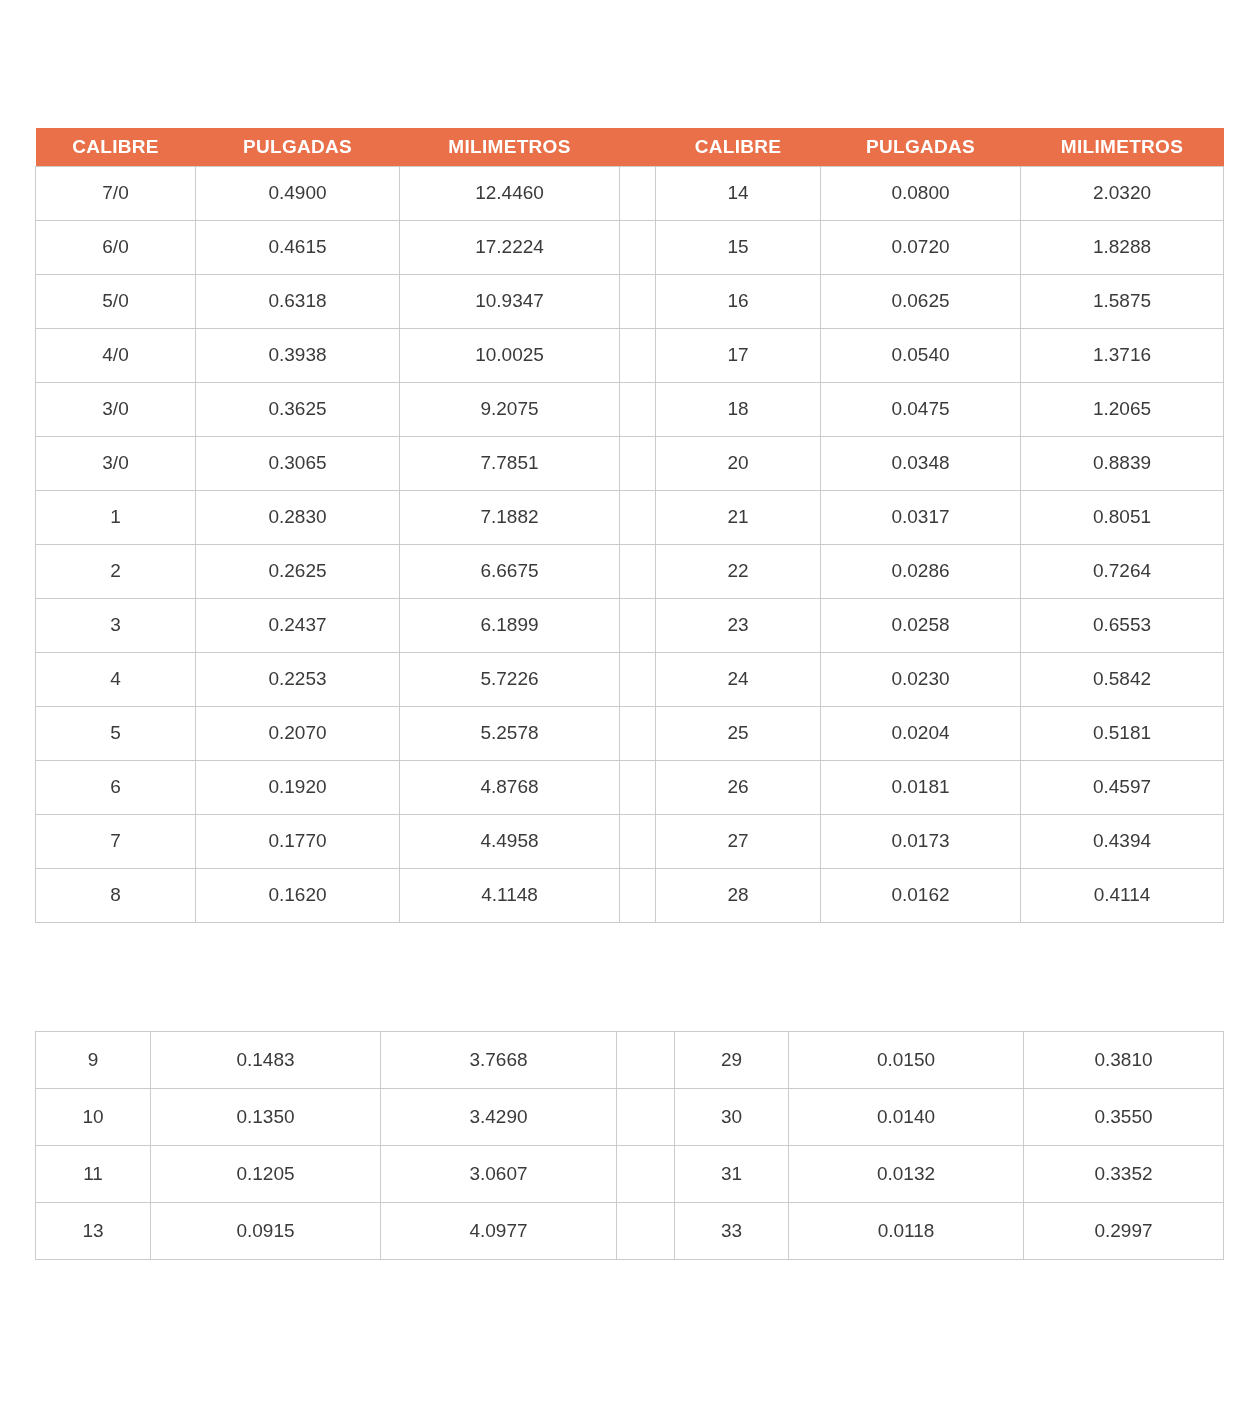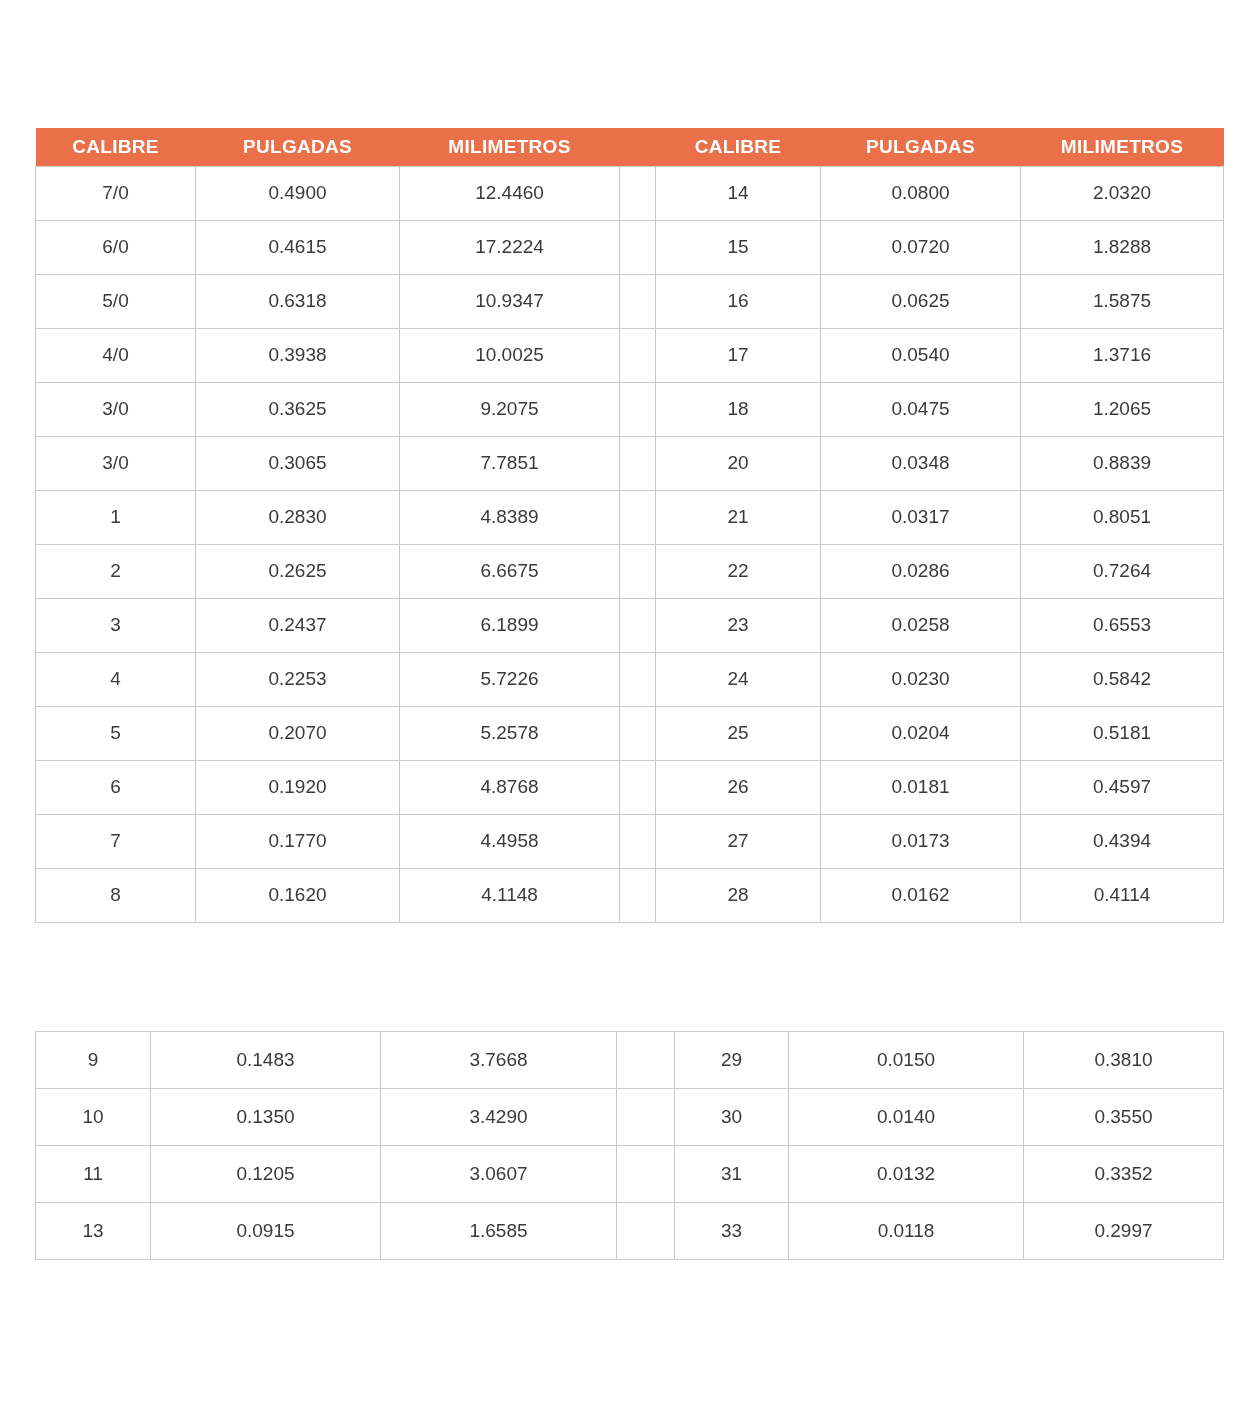--- a/index.html
+++ b/index.html
@@ -130,21 +130,21 @@
           <td>0.3065</td>
           <td>7.7851</td>
           <td></td>
           <td>20</td>
           <td>0.0348</td>
           <td>0.8839</td>
         </tr>
         <tr>
           <td>1</td>
           <td>0.2830</td>
-          <td>4.8389</td>
+          <td>7.1882</td>
           <td></td>
           <td>21</td>
           <td>0.0317</td>
           <td>0.8051</td>
         </tr>
         <tr>
           <td>2</td>
           <td>0.2625</td>
           <td>6.6675</td>
           <td></td>
@@ -243,21 +243,21 @@
           <td>0.1205</td>
           <td>3.0607</td>
           <td></td>
           <td>31</td>
           <td>0.0132</td>
           <td>0.3352</td>
         </tr>
         <tr>
           <td>13</td>
           <td>0.0915</td>
-          <td>1.6585</td>
+          <td>4.0977</td>
           <td></td>
           <td>33</td>
           <td>0.0118</td>
           <td>0.2997</td>
         </tr>
       </tbody>
   </table>
 
 </div>
 

